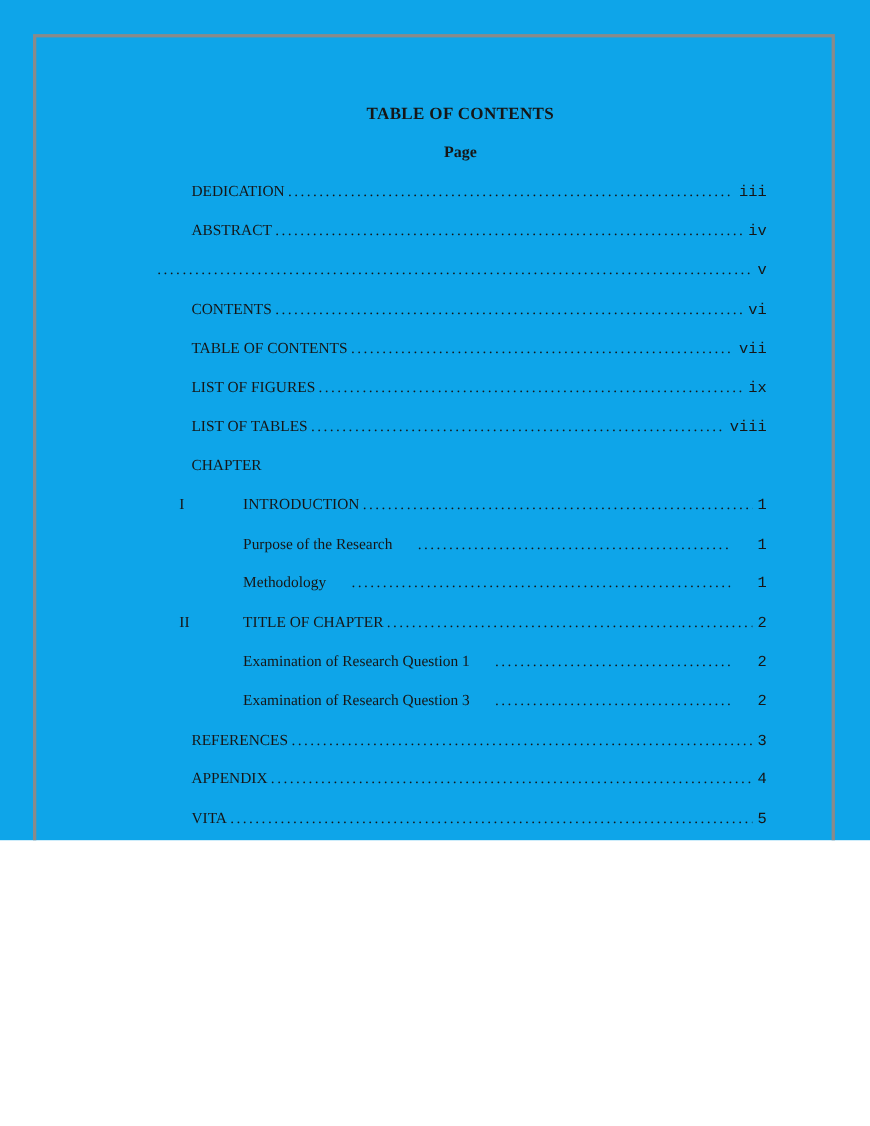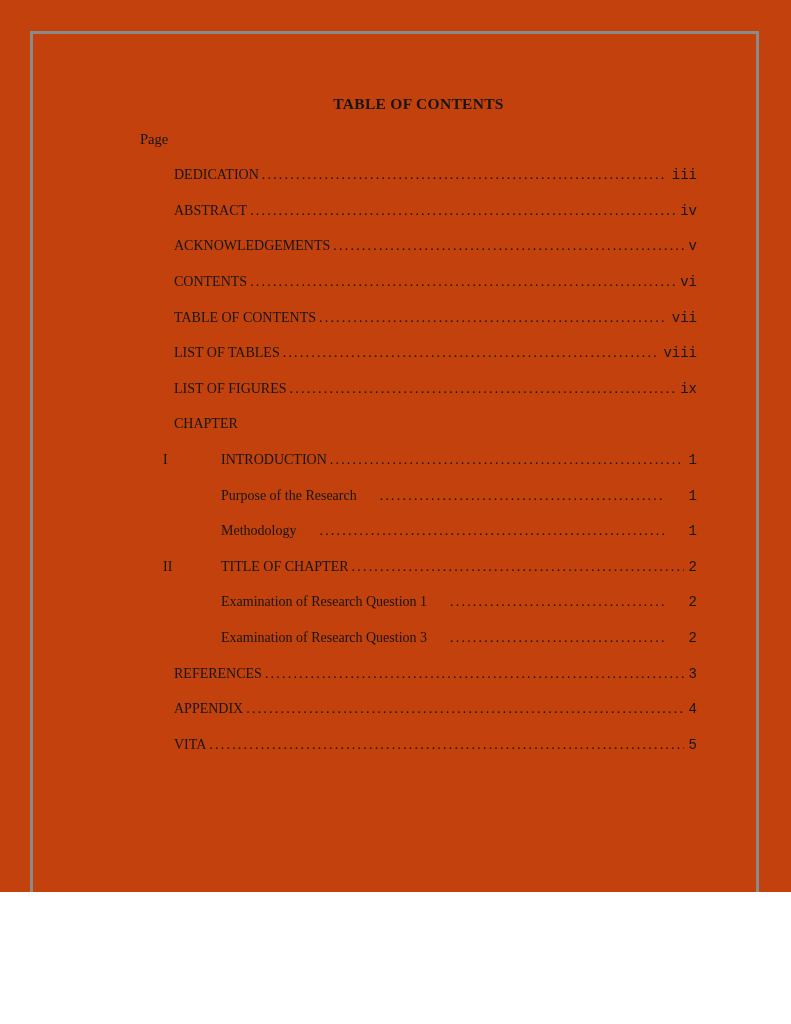--- a/index.html
+++ b/index.html
@@ -3,22 +3,22 @@
 <meta charset="utf-8">
 <style>
   html, body {
     margin: 0;
     padding: 0;
     background: #ffffff;
   }
   .sheet {
     position: relative;
     width: 791px;
-    height: 892px;
-    background: #c2410c;
+    height: 764px;
+    background: #0ea5e9;
     font-family: "Liberation Serif", "DejaVu Serif", serif;
     color: #161616;
     overflow: hidden;
   }
   .page-border {
     position: absolute;
     left: 30px;
     top: 31px;
     width: 729px;
     height: 960px;
@@ -34,22 +34,22 @@
     font-size: 14px;
     line-height: 35.6px;
   }
   .title {
     text-align: center;
     font-weight: bold;
     font-size: 15.5px;
     letter-spacing: 0.3px;
   }
   .page-col-label {
-    text-align: left;
-    font-weight: normal;
+    text-align: center;
+    font-weight: bold;
     font-size: 14.5px;
   }
   .row {
     display: flex;
     align-items: baseline;
     height: 35.6px;
   }
   .row .numeral {
     flex: 0 0 24px;
     white-space: nowrap;
@@ -102,47 +102,46 @@
       <span class="pg">iii</span>
     </div>
 
     <div class="row">
       <span class="label">ABSTRACT</span>
       <span class="dots"></span>
       <span class="pg">iv</span>
     </div>
 
     <div class="row">
-      <span class="label">ACKNOWLEDGEMENTS</span>
       <span class="dots"></span>
       <span class="pg">v</span>
     </div>
 
     <div class="row">
       <span class="label">CONTENTS</span>
       <span class="dots"></span>
       <span class="pg">vi</span>
     </div>
 
     <div class="row">
       <span class="label">TABLE OF CONTENTS</span>
       <span class="dots"></span>
       <span class="pg">vii</span>
     </div>
 
     <div class="row">
+      <span class="label">LIST OF FIGURES</span>
+      <span class="dots"></span>
+      <span class="pg">ix</span>
+    </div>
+
+    <div class="row">
       <span class="label">LIST OF TABLES</span>
       <span class="dots"></span>
       <span class="pg">viii</span>
-    </div>
-
-    <div class="row">
-      <span class="label">LIST OF FIGURES</span>
-      <span class="dots"></span>
-      <span class="pg">ix</span>
     </div>
 
     <div class="row">
       <span class="label">CHAPTER</span>
     </div>
 
     <div class="row lvl1">
       <span class="numeral">I</span>
       <span class="label">INTRODUCTION</span>
       <span class="dots"></span>

